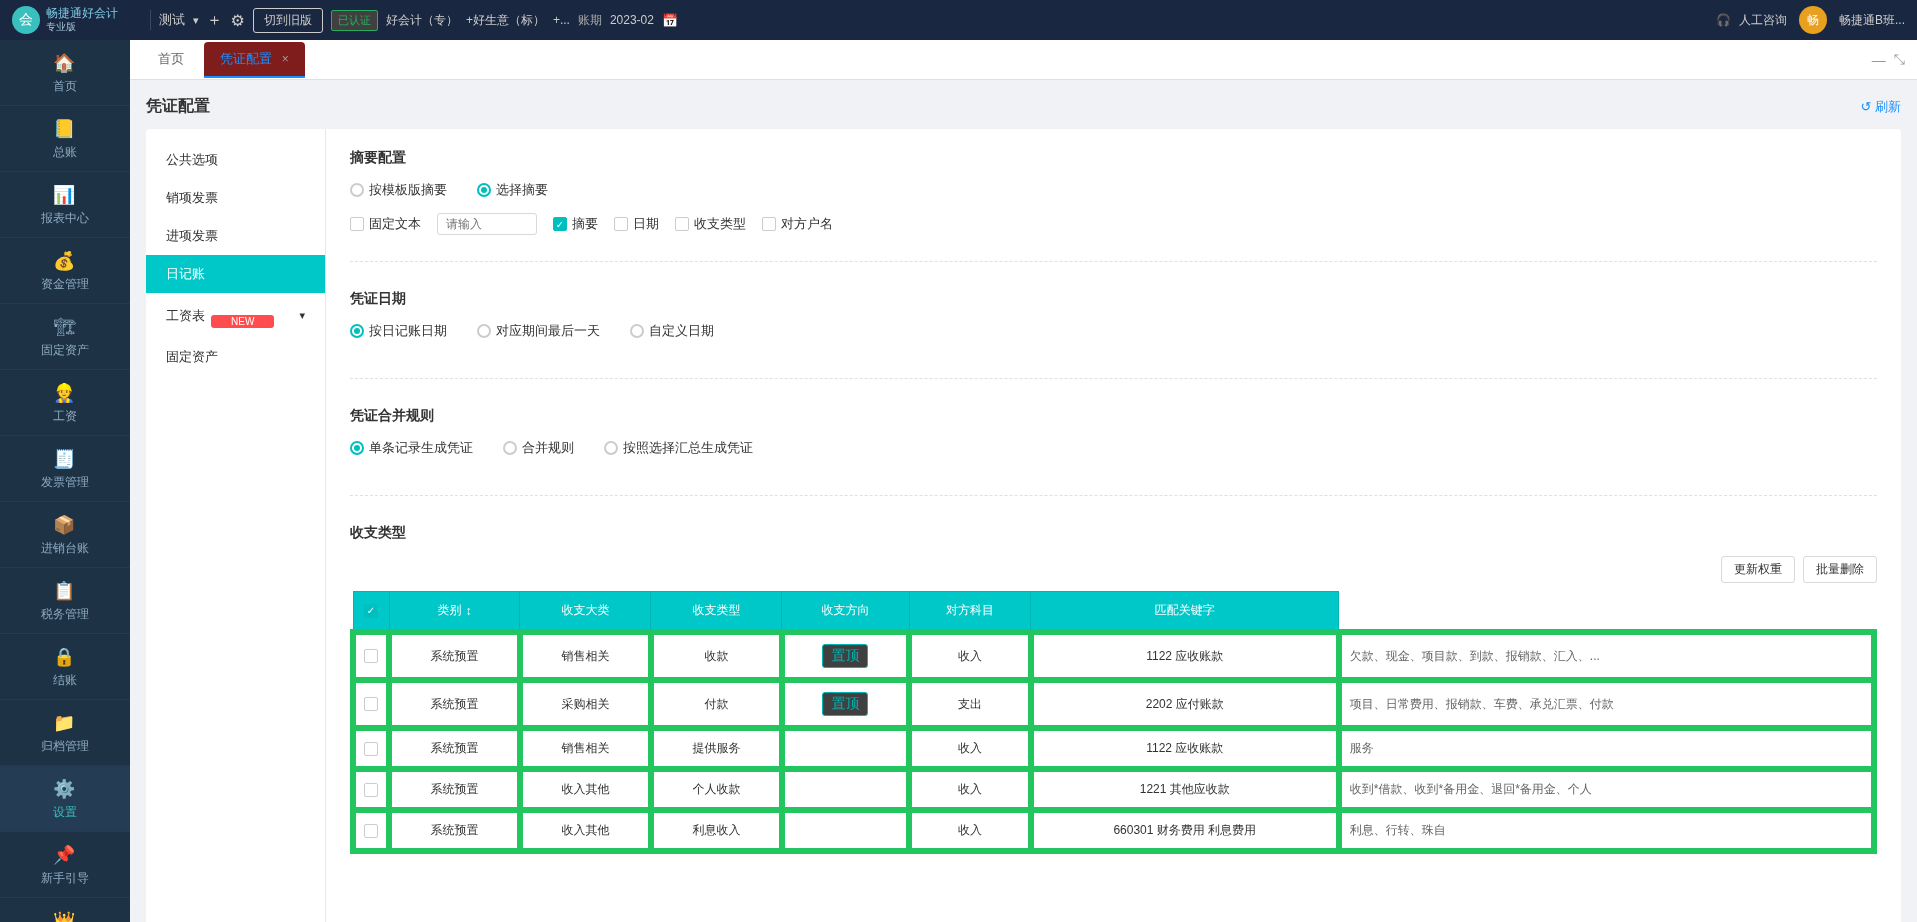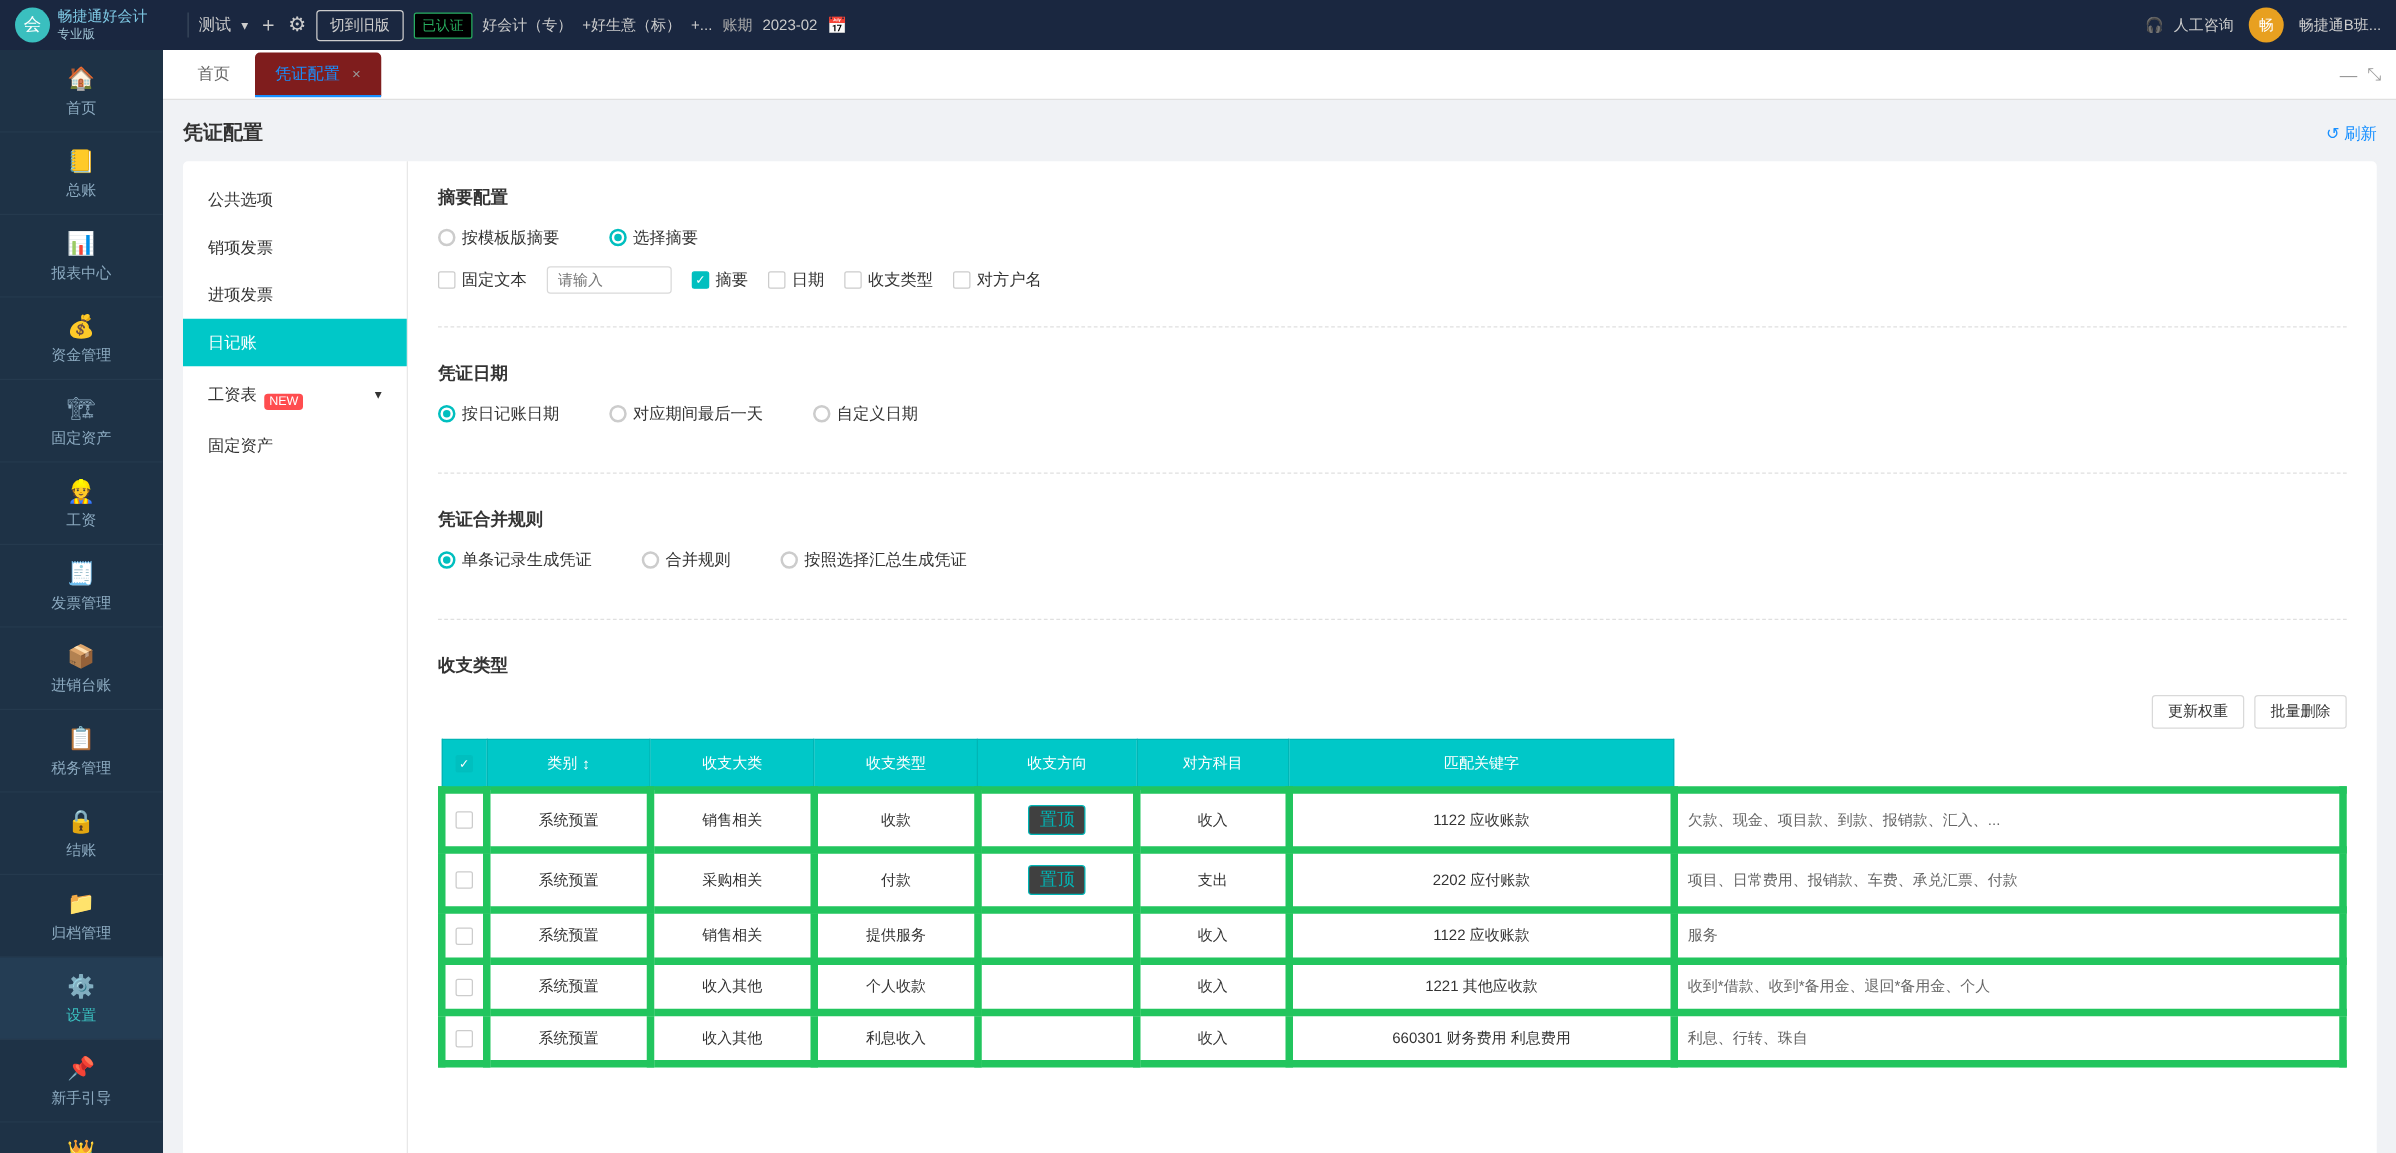--- a/index.html
+++ b/index.html
@@ -30,21 +30,21 @@
       font-size: 14px; color: #fff;
     }
     .logo-text { font-size: 12px; color: #7ec8e3; line-height: 1.2; }
     .logo-sub { font-size: 10px; color: #a0c4d4; }
     .top-bar-divider { width: 1px; height: 20px; background: #3a4a5c; }
     .top-bar-tag {
       padding: 2px 6px;
       border-radius: 2px;
       font-size: 11px;
     }
-    .tag-green { background: #000000; color: #27ae60; border: 1px solid #27ae60; }
+    .tag-green { background: #404040; color: #27ae60; border: 1px solid #27ae60; }
     .btn-switch {
       padding: 3px 10px;
       border: 1px solid #ccc;
       background: transparent;
       color: #ccc;
       border-radius: 3px;
       cursor: pointer;
       font-size: 12px;
     }
     .top-bar-right { display: flex; align-items: center; gap: 12px; margin-left: auto; }
@@ -182,21 +182,21 @@
       gap: 6px;
     }
     .left-nav-item.active {
       background: #00c8c8;
       color: #fff;
     }
     .new-badge {
       background: #ff4d4f;
       color: #fff;
       font-size: 10px;
-      padding: 1px 4px;
+      padding: 1px 20px;
       border-radius: 3px;
       margin-top: 12px;
     }
     .left-nav-item .arrow { margin-left: auto; font-size: 11px; }
 
     
     .config-area {
       flex: 1;
       padding: 20px 24px;
       overflow-y: auto;
@@ -213,21 +213,21 @@
       font-size: 14px;
       font-weight: bold;
       color: #333;
       margin-bottom: 14px;
     }
 
     
     .radio-group {
       display: flex;
       align-items: center;
-      gap: 40px;
+      gap: 30px;
       margin-bottom: 14px;
     }
     .radio-item {
       display: flex;
       align-items: center;
       gap: 5px;
       cursor: pointer;
     }
     .radio-circle {
       width: 14px; height: 14px;

